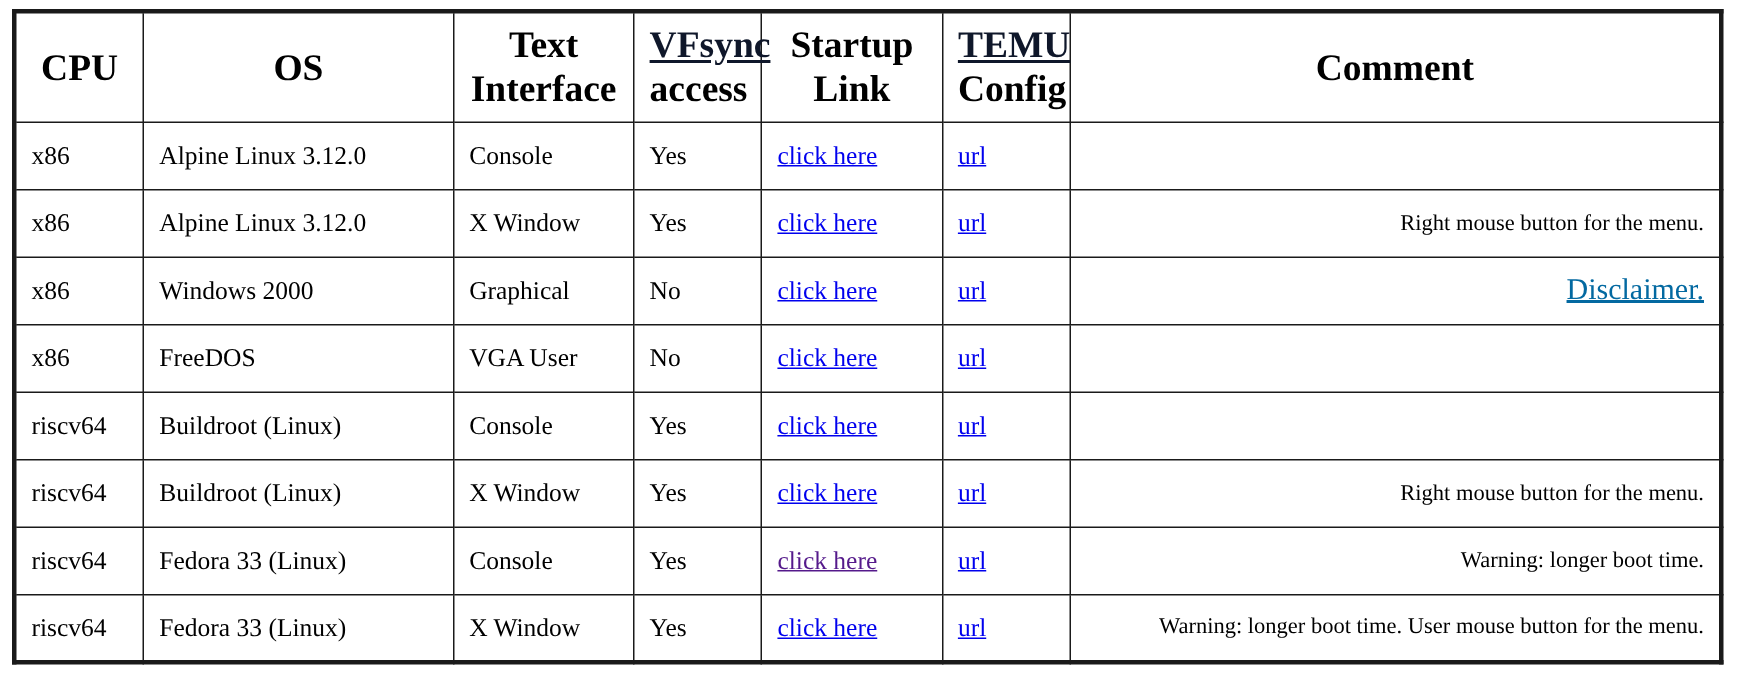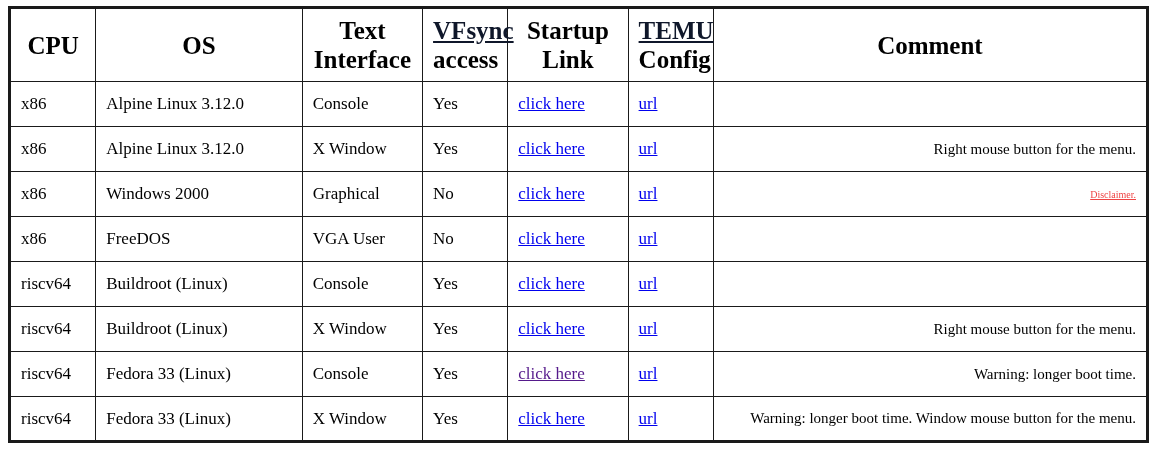--- a/index.html
+++ b/index.html
@@ -78,22 +78,22 @@
   }
   a.link.visited {
     color: #551a8b;
   }
   a.hdr-link {
     color: #0f172a;
     text-decoration: underline;
     font-weight: bold;
   }
   a.cmt-link {
-    color: #ef4444;
-    font-size: 10px;
+    color: #0369a1;
+    font-size: 20px;
   }
 </style>
 </head>
 <body>
 
 <div id="page">
   <table class="vm-table">
     <colgroup>
       <col class="c-cpu">
         <col class="c-os">
@@ -196,17 +196,17 @@
           <td><a href="#" class="link">url</a></td>
           <td class="cell-comment"><span>Warning: longer boot time.</span></td>
         </tr>
         <tr>
           <td class="cell-center">riscv64</td>
           <td class="cell-center">Fedora 33 (Linux)</td>
           <td class="cell-center">X Window</td>
           <td class="cell-center">Yes</td>
           <td><a href="#" class="link">click here</a></td>
           <td><a href="#" class="link">url</a></td>
-          <td class="cell-comment"><span>Warning: longer boot time. Window mouse button for the menu.</span></td>
+          <td class="cell-comment"><span>Warning: longer boot time. User mouse button for the menu.</span></td>
         </tr>
       </tbody>
   </table>
 </div>
 
 </body></html>

